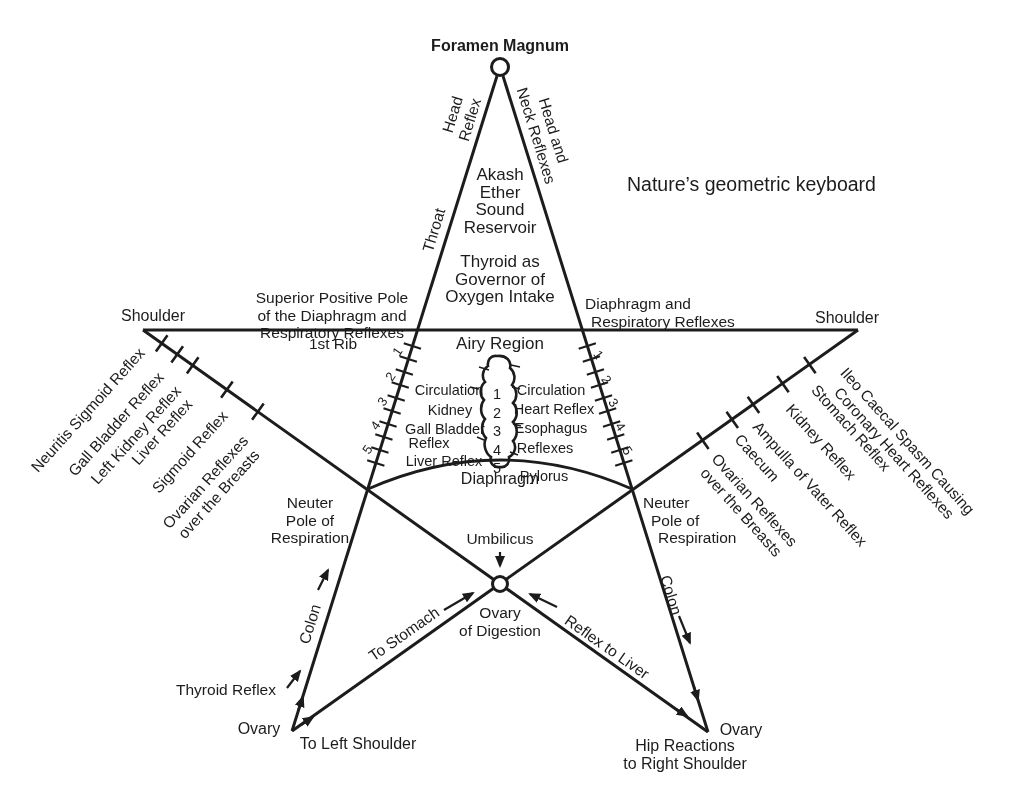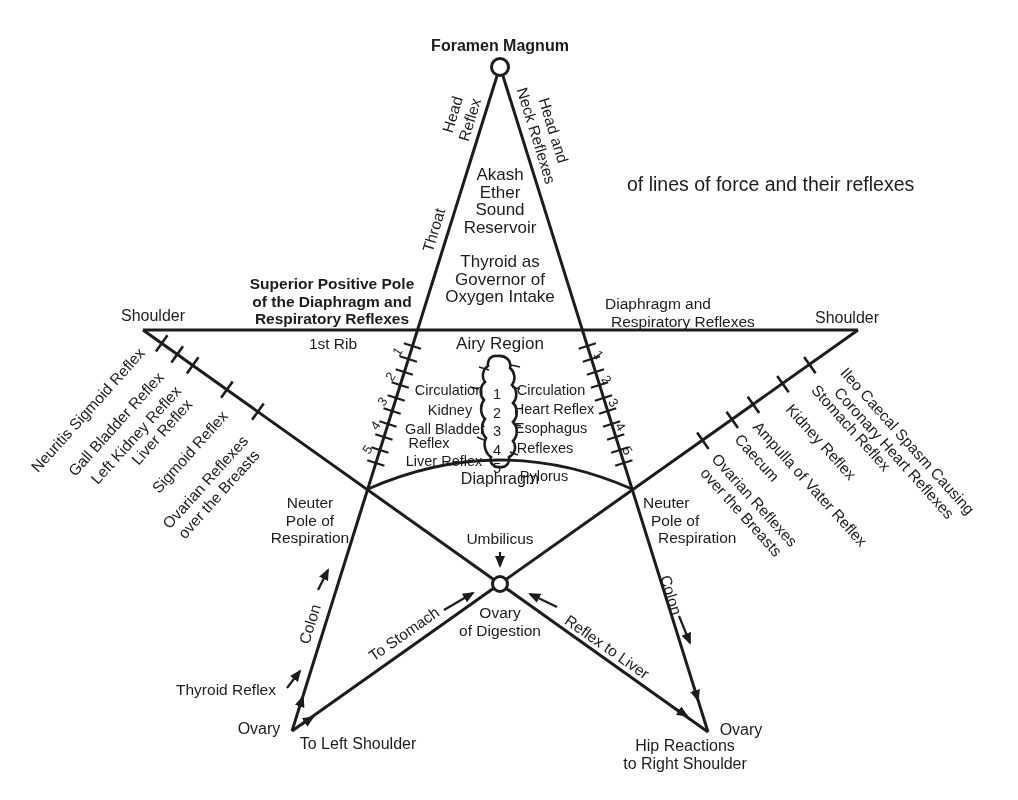--- a/index.html
+++ b/index.html
@@ -90,21 +90,21 @@
       <line x1="301" y1="725" x2="313" y2="717" marker-end="url(#ah)"></line>
       <line x1="694" y1="687" x2="698" y2="700" marker-end="url(#ah)"></line>
       <line x1="676" y1="709" x2="687" y2="716" marker-end="url(#ah)"></line>
     </g>
   </svg>
 
   <div class="lbl title la" style="left:115px;top:143px;">
   </div>
 
   <div class="lbl note la" style="left:627px;top:170px;">
-    <span>of lines of force and their reflexes</span>
+    <span>Nature’s geometric keyboard</span>
   </div>
 
   <div class="lbl s16" style="left:500px;top:46px;font-weight:bold;">Foramen Magnum</div>
 
   <div class="lbl s15 r-73" style="left:461px;top:117px;">
     <span>Head</span>
     <span>Reflex</span>
   </div>
 
   <div class="lbl s15 r73" style="left:545px;top:133px;">
@@ -120,31 +120,31 @@
     <span>Sound</span>
     <span>Reservoir</span>
   </div>
 
   <div class="lbl s17" style="left:500px;top:279px;">
     <span>Thyroid as</span>
     <span>Governor of</span>
     <span>Oxygen Intake</span>
   </div>
 
-  <div class="lbl s15" style="left:332px;top:301px;font-weight:bold;">
+  <div class="lbl s15" style="left:332px;top:315px;">
     <span>Superior Positive Pole</span>
     <span>of the Diaphragm and</span>
     <span>Respiratory Reflexes</span>
   </div>
   <div class="lbl s15" style="left:333px;top:344px;">1st Rib</div>
 
   <div class="lbl s16" style="left:153px;top:316px;">Shoulder</div>
   <div class="lbl s16" style="left:847px;top:318px;">Shoulder</div>
 
-  <div class="lbl s15 la" style="left:585px;top:295px;margin-left:20px;">
+  <div class="lbl s15 la" style="left:585px;top:295px;">
     <span>Diaphragm and</span>
     <span style="margin-left:6px;">Respiratory Reflexes</span>
   </div>
 
   <div class="lbl s17" style="left:500px;top:344px;">Airy Region</div>
   <div class="lbl s14" style="left:449px;top:368px;">Circulation</div>
   <div class="lbl s14" style="left:450px;top:388px;">Kidney</div>
   <div class="lbl s14" style="left:445px;top:407px;">Gall Bladder</div>
   <div class="lbl s14" style="left:429px;top:421px;">Reflex</div>
   <div class="lbl s14" style="left:444px;top:439px;">Liver Reflex</div>

